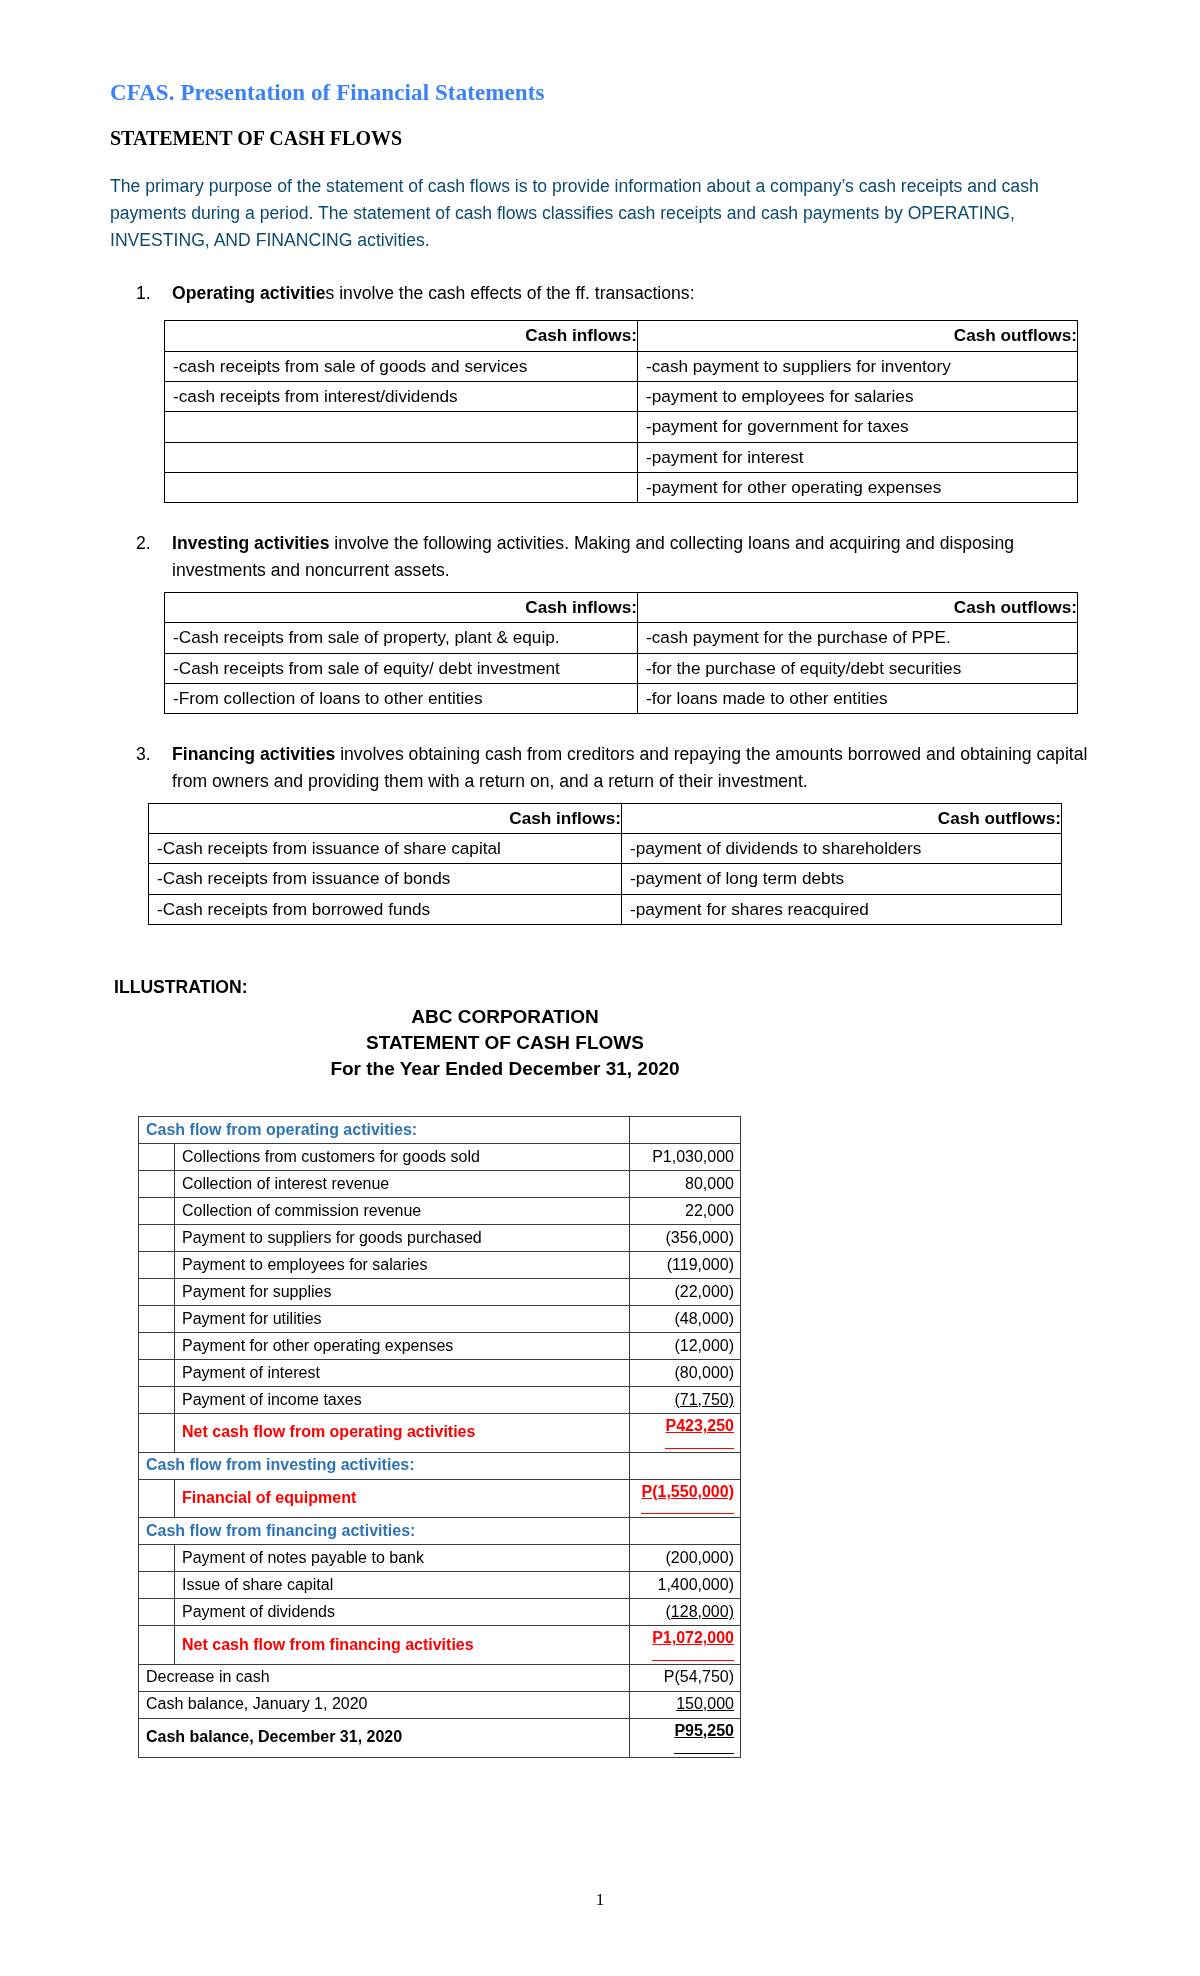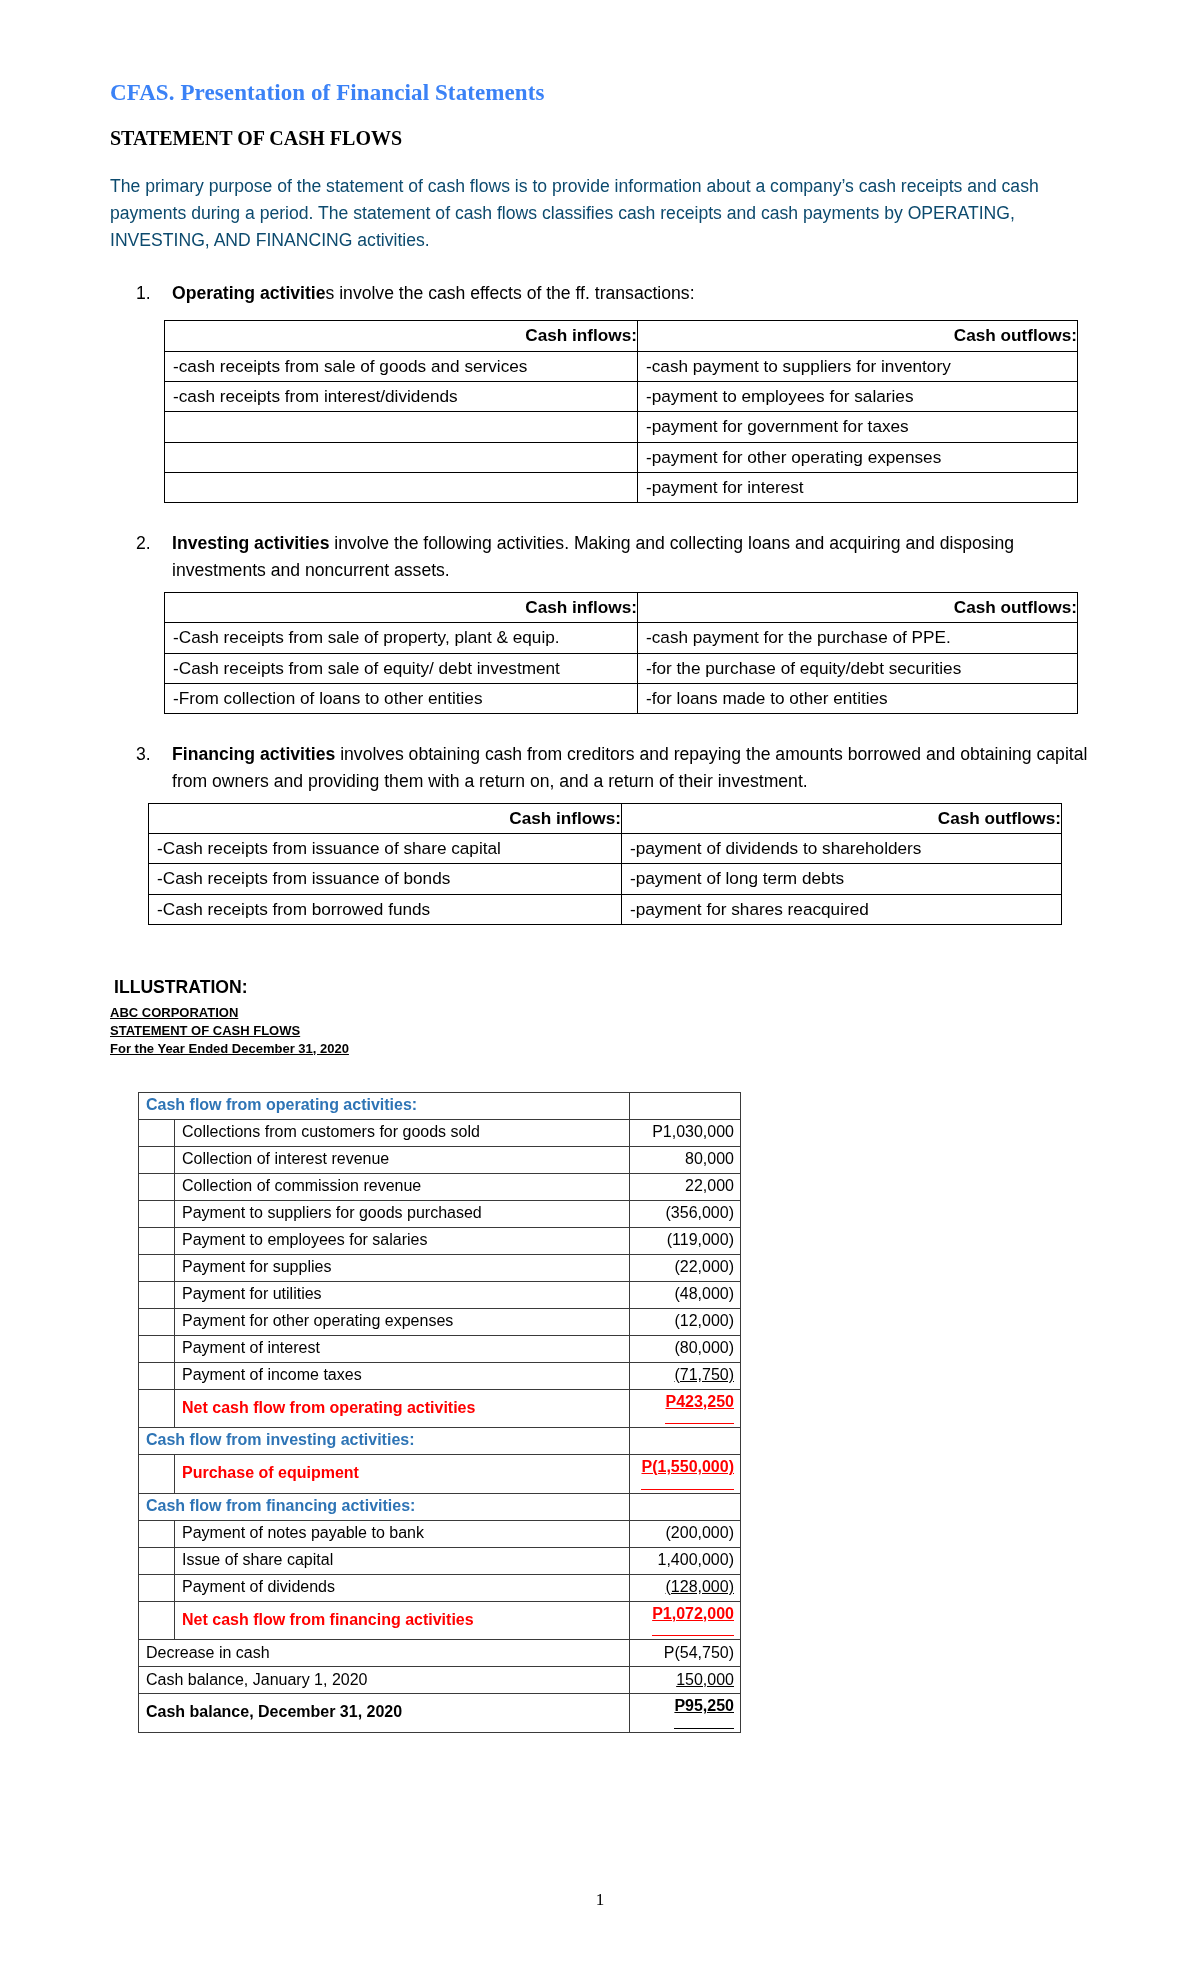--- a/index.html
+++ b/index.html
@@ -99,26 +99,26 @@
   .gap-after-t2 { height: 27px; }
 
   
   .illustration-label {
     font-weight: bold;
     font-size: 17.6px;
     margin: 0 0 6px 0;
     padding-left: 4px;
   }
   .stmt-head {
+    text-align: center;
     font-weight: bold;
-    font-size: 13px;
+    font-size: 19px;
     line-height: 1.37;
     width: 790px;
     margin-left: 0;
-    text-decoration: underline;
   }
 
   
   .stmt-wrap { margin: 34px 0 0 28px; }
   table.stmt {
     border-collapse: collapse;
     table-layout: fixed;
     font-size: 16px;
   }
   table.stmt td {
@@ -200,25 +200,25 @@
           <tr>
             <td>-cash receipts from interest/dividends</td>
             <td>-payment to employees for salaries</td>
           </tr>
           <tr>
             <td>&nbsp;</td>
             <td>-payment for government for taxes</td>
           </tr>
           <tr>
             <td>&nbsp;</td>
+            <td>-payment for interest</td>
+          </tr>
+          <tr>
+            <td>&nbsp;</td>
             <td>-payment for other operating expenses</td>
-          </tr>
-          <tr>
-            <td>&nbsp;</td>
-            <td>-payment for interest</td>
           </tr>
         </tbody>
       </table>
     </div>
 
     <div class="gap-after-t1"></div>
 
     <div class="numitem">
       <span class="num">2.</span>
       <b>Investing activities</b><span> involve the following activities.  Making and collecting loans and acquiring and disposing investments and noncurrent assets.</span>
@@ -366,21 +366,21 @@
             <td class="c-label red">Net cash flow from operating activities</td>
             <td class="c-amt red"><span class="u-double">P423,250</span></td>
           </tr>
 
           <tr>
             <td class="c-label sec-head noborder-r" colspan="2">Cash flow from investing activities:</td>
             <td class="c-amt">&nbsp;</td>
           </tr>
           <tr>
             <td>&nbsp;</td>
-            <td class="c-label red">Purchase of equipment</td>
+            <td class="c-label red">Financial of equipment</td>
             <td class="c-amt red"><span class="u-double">P(1,550,000)</span></td>
           </tr>
 
           <tr>
             <td class="c-label sec-head noborder-r" colspan="2">Cash flow from financing activities:</td>
             <td class="c-amt">&nbsp;</td>
           </tr>
           <tr>
             <td>&nbsp;</td>
             <td class="c-label">Payment of notes payable to bank</td>

